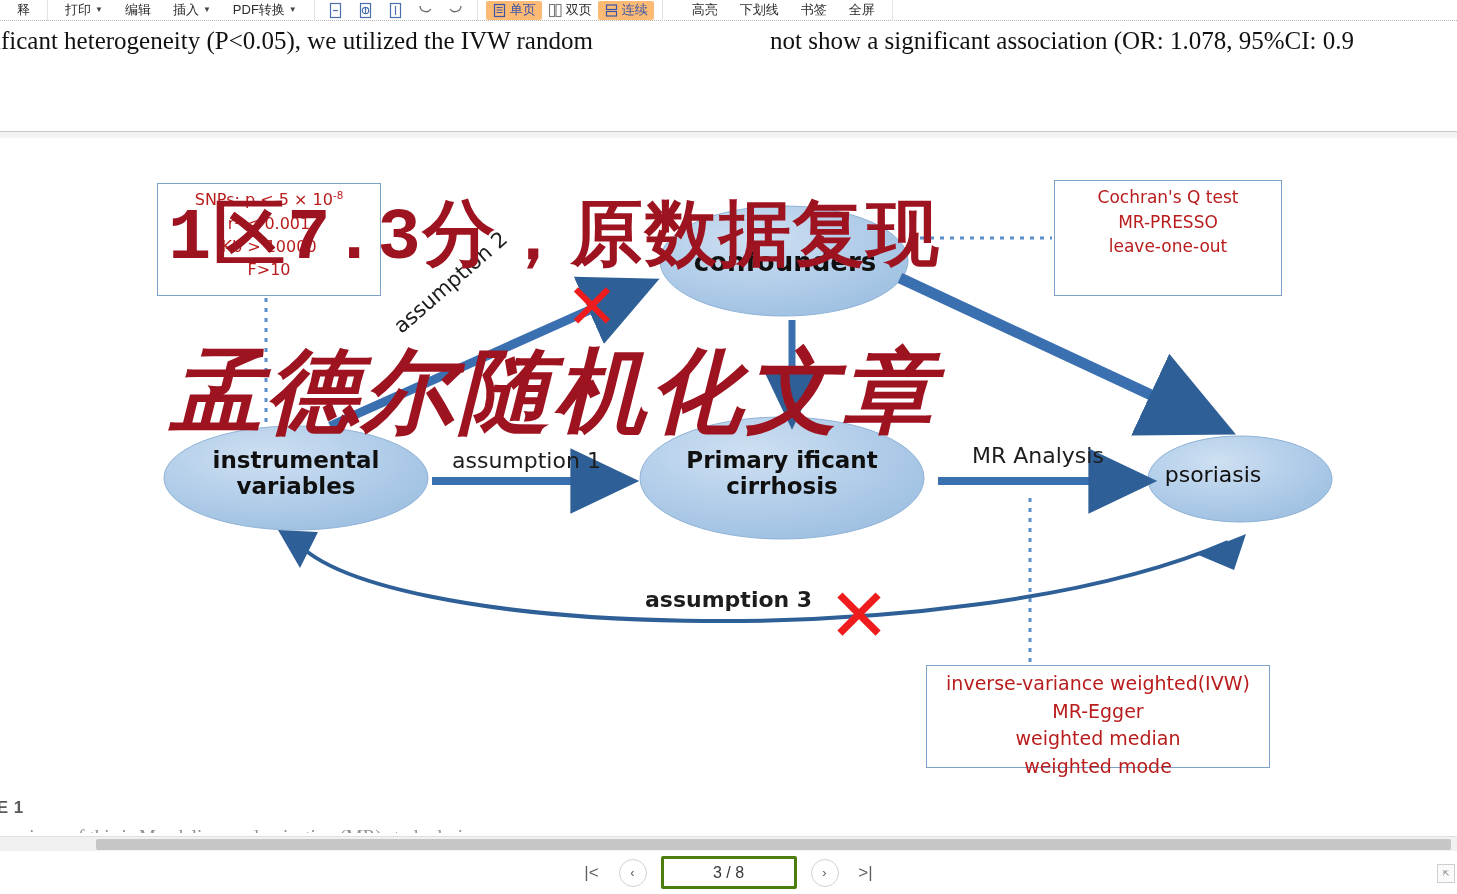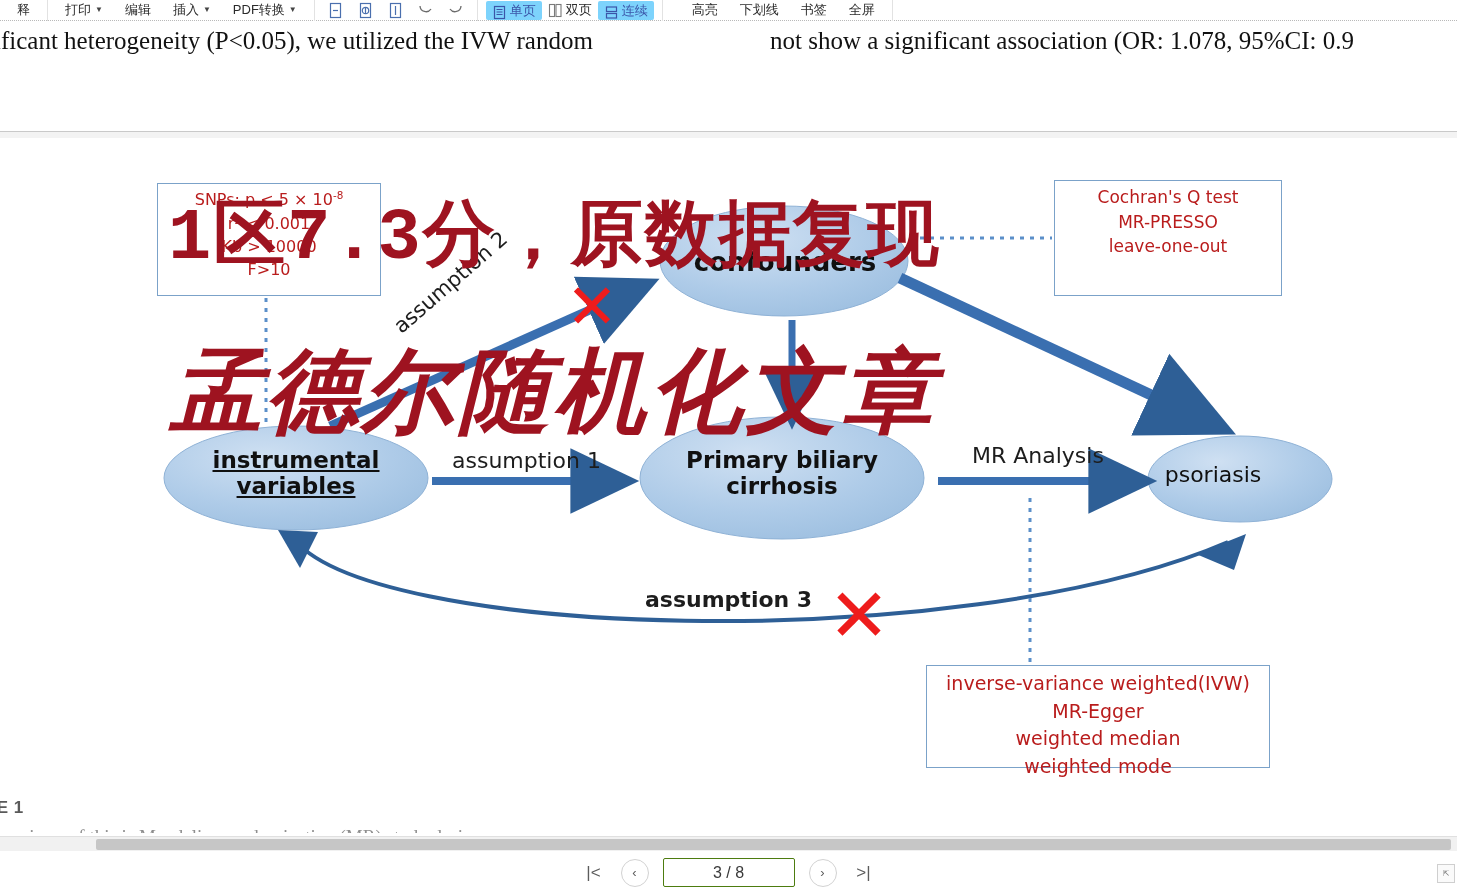--- a/index.html
+++ b/index.html
@@ -59,21 +59,21 @@
     display: flex;
     align-items: center;
     gap: 3px;
     padding: 0 6px;
     height: 19px;
     border-radius: 2px;
     font-size: 13px;
     color: #3b55a8;
     white-space: nowrap;
   }
-  .tb-view.active { background: #7dd3fc; align-items: flex-end; }
+  .tb-view.active { background: #fdba74; }
   .tb-view.plain { color: #2b2b2b; }
   .vsvg { display: block; }
 
   
   #doc-top {
     position: absolute;
     left: 0; top: 21px;
     width: 1457px; height: 110px;
     background: #ffffff;
     overflow: hidden;
@@ -131,21 +131,21 @@
 
   
   .ell-label {
     position: absolute;
     text-align: center;
     font-family: "DejaVu Sans", sans-serif;
     color: #101010;
     line-height: 1.12;
     pointer-events: none;
   }
-  #lbl-iv   { left: 170px; top: 310px; width: 252px; font-size: 23px; font-weight: bold; text-decoration: underline; }
+  #lbl-iv   { left: 170px; top: 310px; width: 252px; font-size: 23px; font-weight: bold; }
   #lbl-pbc  { left: 650px; top: 310px; width: 264px; font-size: 23px; font-weight: bold; }
   #lbl-pso  { left: 1121px; top: 325px; width: 184px; font-size: 22px; font-weight: normal; }
   #lbl-conf { left: 660px; top: 110px; width: 250px; font-size: 26px; font-weight: bold; }
 
   
   .arr-label {
     position: absolute;
     font-family: "DejaVu Sans", sans-serif;
     font-size: 22px;
     color: #1d1d1d;
@@ -252,21 +252,21 @@
     cursor: pointer;
     user-select: none;
   }
   .navbtn.circ {
     border: 1px solid #d2d2d2;
     border-radius: 50%;
     font-size: 13px;
   }
   #pagefield {
     width: 130px; height: 27px;
-    border: 1px solid #4d7c0f;
+    border: 3px solid #4d7c0f;
     border-radius: 2px;
     display: flex;
     align-items: center;
     justify-content: center;
     font-size: 16px;
     color: #3a3a3a;
     background: #fff;
   }
   #corner-btn {
     position: absolute;
@@ -456,21 +456,21 @@
     <div>MR-Egger</div>
     <div>weighted median</div>
     <div>weighted mode</div>
   </div>
 
   <div class="ell-label" id="lbl-iv">
     <div>instrumental</div>
     <div>variables</div>
   </div>
   <div class="ell-label" id="lbl-pbc">
-    <div>Primary biliary</div>
+    <div>Primary ificant</div>
     <div>cirrhosis</div>
   </div>
   <div class="ell-label" id="lbl-pso">psoriasis</div>
   <div class="ell-label" id="lbl-conf">confounders</div>
 
   <div class="arr-label" id="lbl-a1">assumption 1</div>
   <div class="arr-label" id="lbl-a2">assumption 2</div>
   <div class="arr-label" id="lbl-a3">assumption 3</div>
   <div class="arr-label" id="lbl-mr">MR Analysis</div>
 

